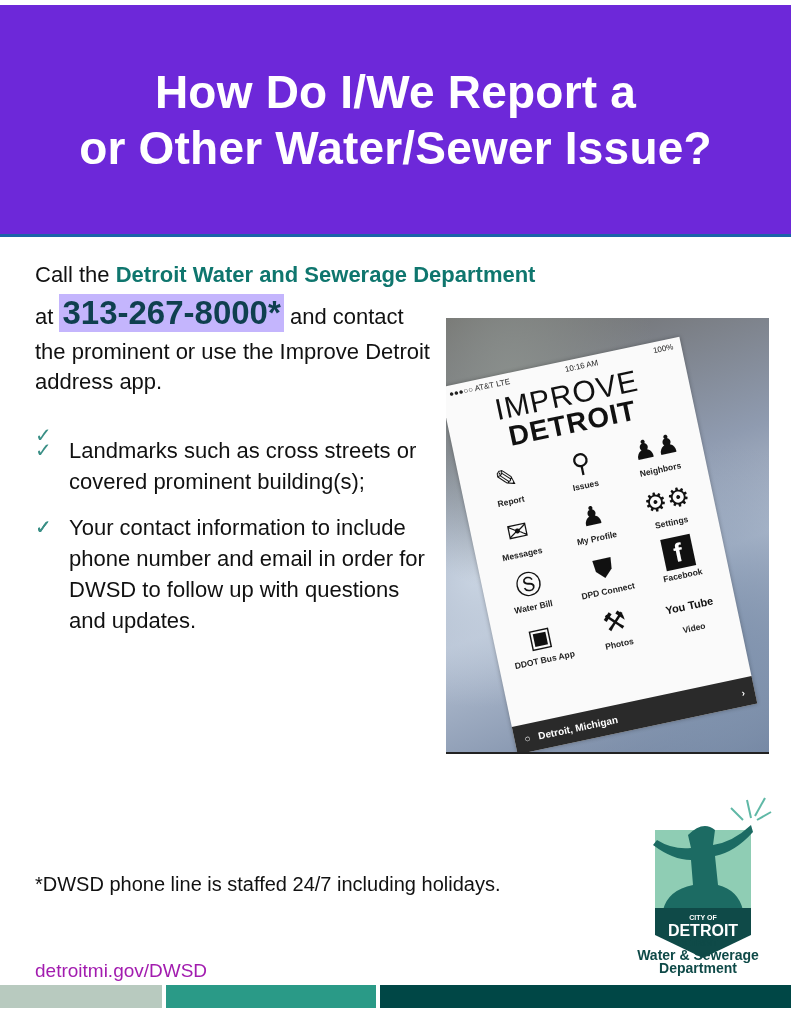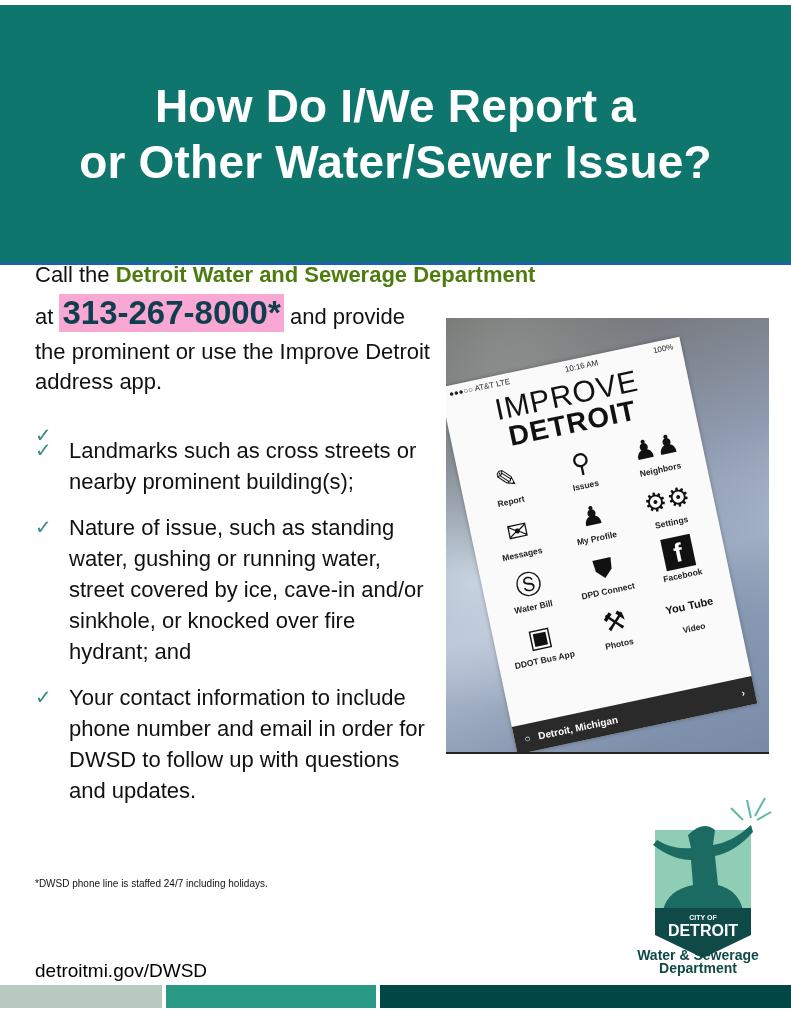--- a/index.html
+++ b/index.html
@@ -1,46 +1,46 @@
 <!DOCTYPE html>
 <html><head>
 <meta charset="utf-8">
 <style>
   * { box-sizing: border-box; margin: 0; padding: 0; }
   html, body { width: 791px; height: 1024px; background: #ffffff; overflow: hidden; }
   body { position: relative; font-family: "Liberation Sans", sans-serif; color: #111; }
 
   .banner {
-    position: absolute; left: 0; top: 5px; width: 791px; height: 260px;
-    background: #0f766e;
+    position: absolute; left: 0; top: 5px; width: 791px; height: 232px;
+    background: #6d28d9;
     border-bottom: 3px solid #1b63a8;
     display: flex; flex-direction: column; align-items: center; justify-content: center;
   }
   .banner .line {
     color: #ffffff; font-weight: bold; font-size: 46px; line-height: 56px;
     letter-spacing: 0.2px; text-align: center; white-space: nowrap;
   }
 
   .intro { position: absolute; left: 35px; top: 258px; width: 500px; }
   .intro .l1 { font-size: 22px; line-height: 34px; white-space: nowrap; }
-  .intro .dept { color: #4d7c0f; font-weight: bold; }
+  .intro .dept { color: #0f766e; font-weight: bold; }
   .intro .l2 { font-size: 22px; line-height: 40px; white-space: nowrap; margin-top: 2px; }
   .phone-hl {
-    background: #f9a8d4; color: #0f3f4f; font-weight: bold; font-size: 33px;
+    background: #c4b5fd; color: #0f3f4f; font-weight: bold; font-size: 33px;
     padding: 0 3px; display: inline-block; line-height: 38px;
   }
   .intro .l3 { font-size: 22px; line-height: 30px; }
 
   .checklist { position: absolute; left: 35px; top: 420px; width: 400px; list-style: none; }
   .checklist li { position: relative; padding-left: 34px; font-size: 22px; line-height: 31px; margin-bottom: 15px; }
   .checklist .check {
     position: absolute; left: 0; top: 0; color: #3a8f86; font-size: 20px; line-height: 31px;
   }
 
-  .footnote { position: absolute; left: 35px; top: 875px; font-size: 10px; line-height: 18px; }
+  .footnote { position: absolute; left: 35px; top: 875px; font-size: 20px; line-height: 18px; }
 
   .photo {
     position: absolute; left: 446px; top: 318px; width: 323px; height: 436px;
     background:
       radial-gradient(ellipse at 20% 15%, #8a8f8c 0%, rgba(0,0,0,0) 40%),
       radial-gradient(ellipse at 85% 80%, #7f92ad 0%, rgba(0,0,0,0) 45%),
       radial-gradient(ellipse at 10% 60%, #c9d4e2 0%, rgba(0,0,0,0) 35%),
       linear-gradient(160deg, #6c6a66 0%, #8f9bb0 40%, #b4c0d2 60%, #6d7f9c 100%);
     overflow: hidden;
     border-bottom: 2px solid #222;
@@ -62,57 +62,56 @@
     position: absolute; left: 0; bottom: 0; width: 100%; height: 28px; background: #2a2a2a;
     color: #fff; font-size: 10px; font-weight: bold; display: flex; align-items: center; padding: 0 10px; gap: 8px;
   }
   .locbar .chev { margin-left: auto; }
 
   .logo { position: absolute; left: 643px; top: 790px; width: 130px; height: 190px; }
   .logo-text { position: absolute; left: 636px; top: 938px; width: 124px; text-align: center; color: #0f4a48; font-weight: bold; }
   .logo-text .a { font-size: 9px; line-height: 11px; }
   .logo-text .b { font-size: 14px; line-height: 13px; }
 
-  .site-url { position: absolute; left: 35px; top: 960px; font-size: 19px; color: #000000; }
+  .site-url { position: absolute; left: 35px; top: 960px; font-size: 19px; color: #a21caf; }
 
   .bar { position: absolute; top: 985px; height: 23px; }
   .bar.b1 { left: 0; width: 162px; background: #b8cabf; }
   .bar.b2 { left: 166px; width: 210px; background: #2a9a87; }
   .bar.b3 { left: 380px; width: 411px; background: #004746; }
 </style>
 </head>
 <body>
 
 <div class="banner">
   <div class="line">How Do I/We Report a</div>
   <div class="line">or Other Water/Sewer Issue?</div>
 </div>
 
 <div class="intro">
   <div class="l1">
     <span>Call the </span><span class="dept">Detroit Water and Sewerage Department</span>
   </div>
   <div class="l2">
-    <span>at </span><span class="phone-hl">313-267-8000*</span><span> and provide</span>
+    <span>at </span><span class="phone-hl">313-267-8000*</span><span> and contact</span>
   </div>
   <div class="l3">the prominent or use the Improve Detroit</div>
   <div class="l3">address app.</div>
 </div>
 
 <ul class="checklist">
   <li>
     <span class="check">✓</span>
   </li>
   <li>
     <span class="check">✓</span>
-    <span>Landmarks such as cross streets or nearby prominent building(s);</span>
-  </li>
-  <li>
-    <span class="check">✓</span>
-    <span>Nature of issue, such as standing water, gushing or running water, street covered by ice, cave-in and/or sinkhole, or knocked over fire hydrant; and</span>
+    <span>Landmarks such as cross streets or covered prominent building(s);</span>
+  </li>
+  <li>
+    <span class="check">✓</span>
   </li>
   <li>
     <span class="check">✓</span>
     <span>Your contact information to include phone number and email in order for DWSD to follow up with questions and updates.</span>
   </li>
 </ul>
 
 <div class="footnote">*DWSD phone line is staffed 24/7 including holidays.</div>
 
 <div class="photo">

